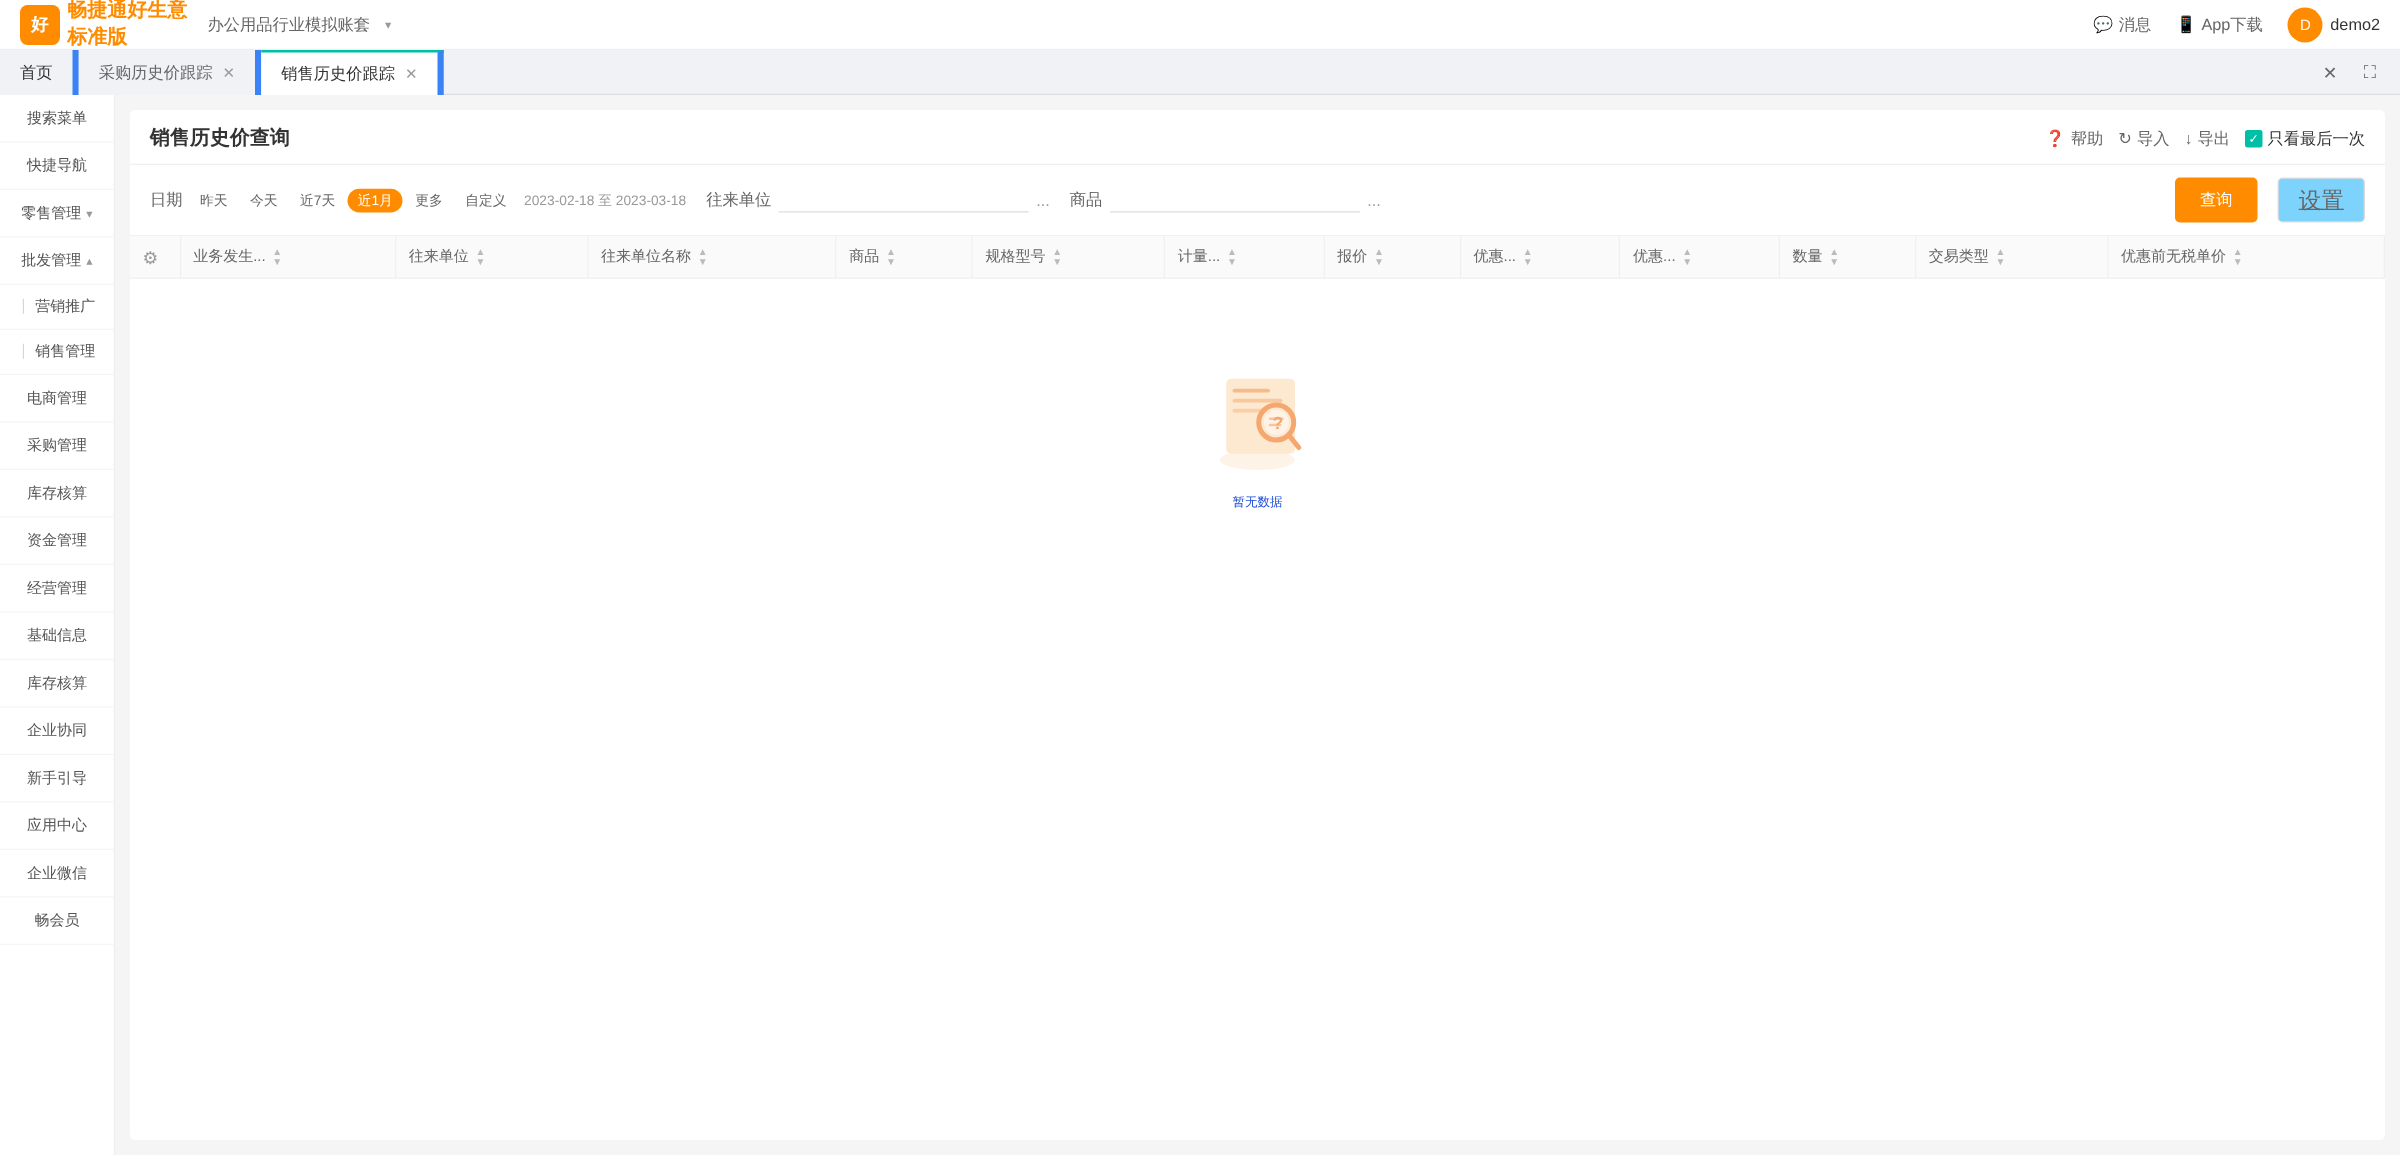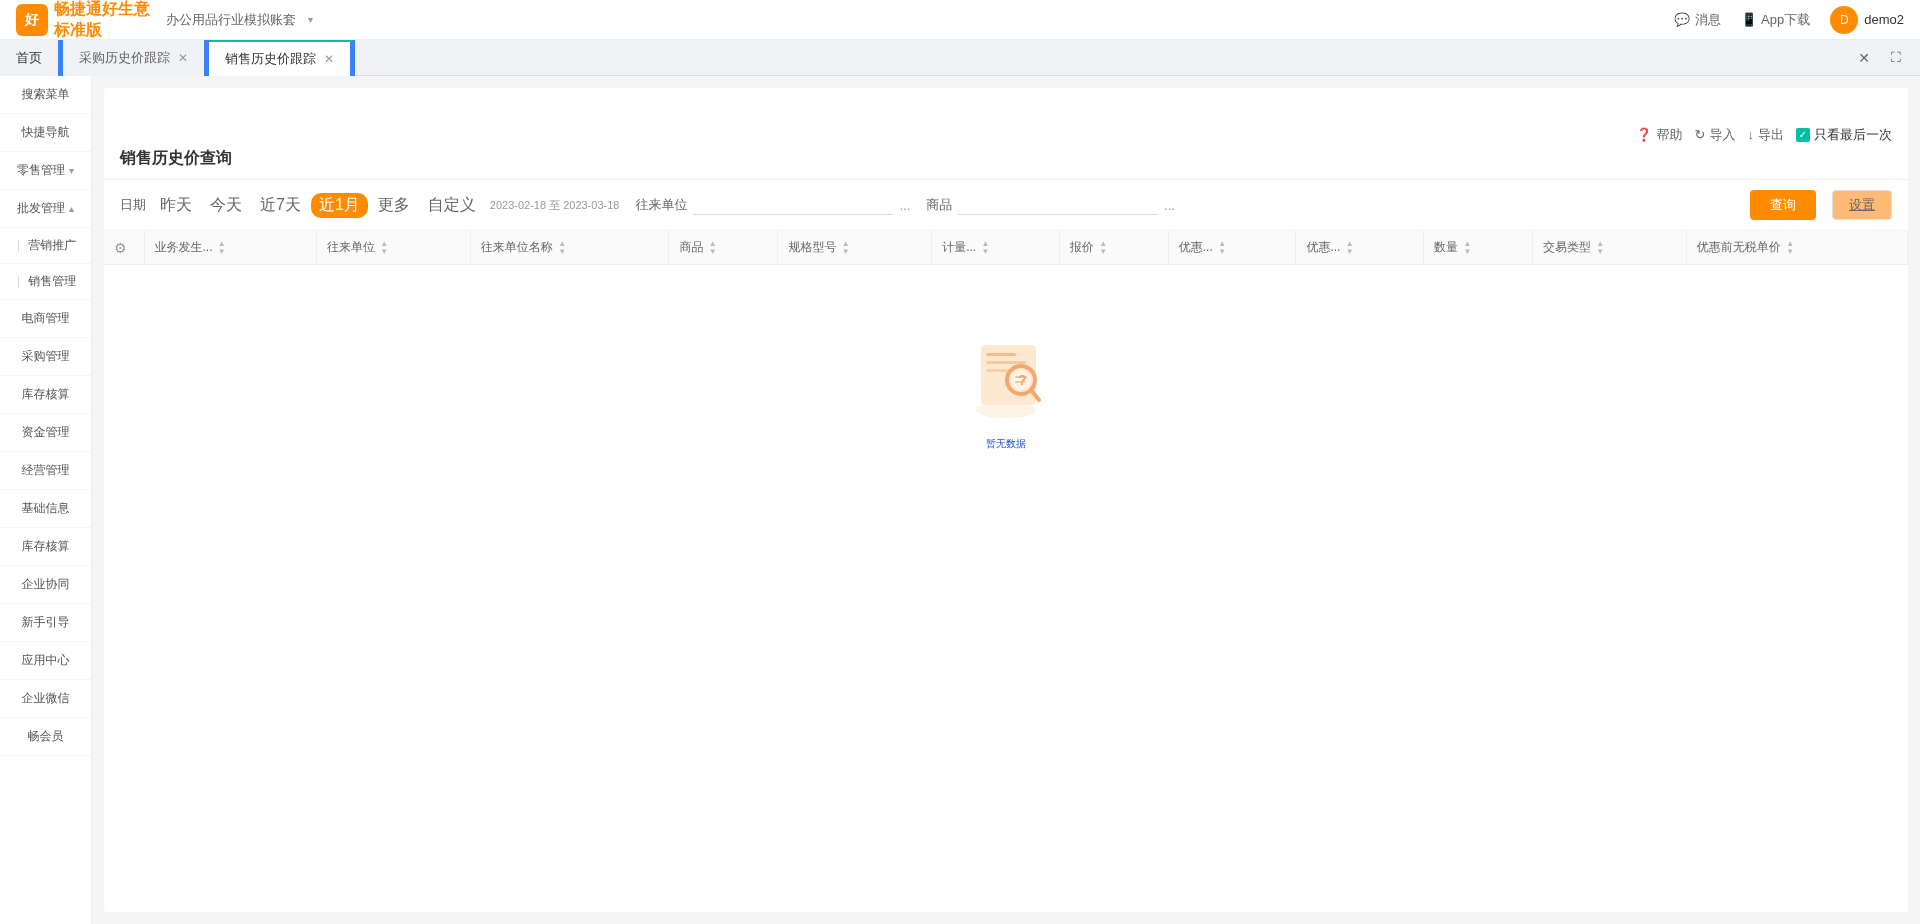--- a/index.html
+++ b/index.html
@@ -216,21 +216,20 @@
       padding: 12px 16px 10px;
       border-bottom: 1px solid #f0f0f0;
       display: flex;
       align-items: center;
       justify-content: space-between;
     }
     .page-title {
       font-size: 16px;
       font-weight: bold;
       color: #333;
-      margin-top: 48px;
     }
     .page-actions {
       display: flex;
       align-items: center;
       gap: 12px;
     }
     .action-btn {
       display: flex;
       align-items: center;
       gap: 4px;
@@ -276,21 +275,21 @@
       color: #666;
       white-space: nowrap;
     }
     .date-buttons {
       display: flex;
       align-items: center;
       gap: 2px;
     }
     .date-btn {
       padding: 2px 8px;
-      font-size: 16px;
+      font-size: 11px;
       cursor: pointer;
       color: #666;
       border-radius: 3px;
     }
     .date-btn.active {
       background: #ff8c00;
       color: white;
       border-radius: 10px;
     }
     .date-range-text {
@@ -319,27 +318,27 @@
     .query-btn {
       background: #ff8c00;
       color: white;
       border: none;
       padding: 6px 20px;
       border-radius: 4px;
       cursor: pointer;
       font-size: 13px;
     }
     .settings-btn {
-      background: #fdba74;
+      background: #7dd3fc;
       color: #666;
       border: 1px solid #ddd;
       padding: 5px 16px;
       border-radius: 4px;
       cursor: pointer;
-      font-size: 13px;
+      font-size: 18px;
       text-decoration: underline;
     }
 
     
     .table-container {
       flex: 1;
       overflow: auto;
     }
     .data-table {
       width: 100%;

